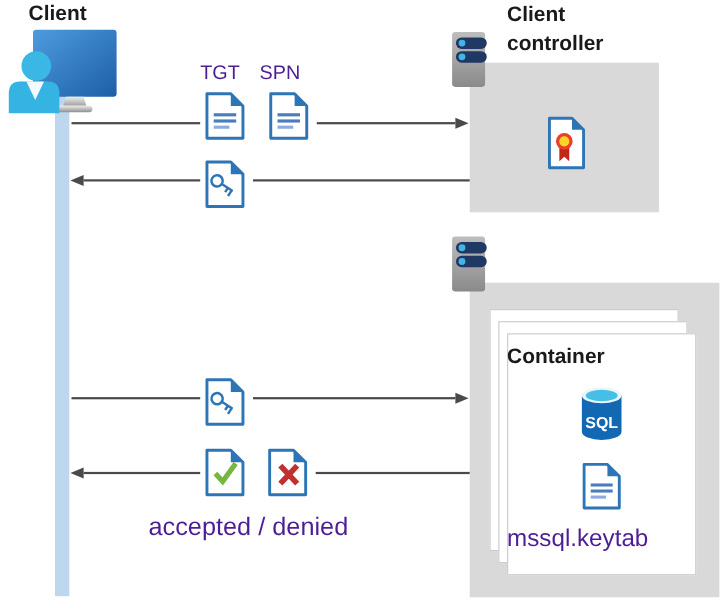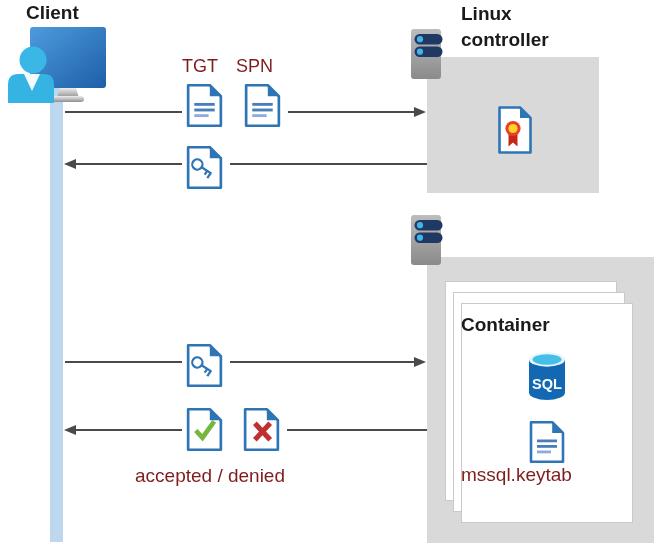--- a/index.html
+++ b/index.html
@@ -11,21 +11,21 @@
   .lifeline{position:absolute;background:#BDD7EE;z-index:1;}
   .card{position:absolute;background:#ffffff;border:1px solid #C9C9C9;z-index:2;box-sizing:border-box;}
   .line{position:absolute;background:#4A4A4A;height:2px;z-index:3;}
   .arrow-right{position:absolute;width:0;height:0;border-top:5px solid transparent;
     border-bottom:5px solid transparent;border-left:12px solid #4A4A4A;z-index:3;}
   .arrow-left{position:absolute;width:0;height:0;border-top:5px solid transparent;
     border-bottom:5px solid transparent;border-right:12px solid #4A4A4A;z-index:3;}
   .icon{position:absolute;z-index:4;}
   .lbl{position:absolute;z-index:5;color:#1A1A1A;}
   .lbl-bold{font-weight:bold;font-size:19px;}
-  .lbl-reg{font-weight:normal;font-size:18px;color:#7f1d1d;}
+  .lbl-reg{font-weight:normal;font-size:18px;color:#4c1d95;}
   .center{text-align:left;}
 </style>
 </head>
 <body>
 
 <div id="canvas">
 
   <svg width="0" height="0" style="position:absolute">
     <defs>
       <linearGradient id="g-monitor" x1="0" y1="0" x2="1" y2="1">
@@ -160,22 +160,22 @@
     <rect x="10" y="19.5" width="20" height="2.8" fill="#4A7EBB"></rect>
     <rect x="10" y="25" width="20" height="2.8" fill="#4A7EBB"></rect>
     <rect x="10" y="30.5" width="14" height="2.8" fill="#8FAADC"></rect>
   </svg>
 
   <div class="lbl lbl-bold center" style="left:26px;top:2px;width:80px">Client</div>
 
   <div class="lbl lbl-reg center" style="left:182px;top:56px;width:45px">TGT</div>
   <div class="lbl lbl-reg center" style="left:236px;top:56px;width:45px">SPN</div>
 
-  <div class="lbl lbl-bold" style="left:461px;top:1px;width:130px;line-height:26px">Linux controller</div>
+  <div class="lbl lbl-bold" style="left:461px;top:1px;width:130px;line-height:26px">Client controller</div>
 
 
   <div class="lbl lbl-bold center" style="left:461px;top:314px;width:204px">Container</div>
 
-  <div class="lbl lbl-reg center" style="left:135px;top:465px;width:220px;font-size:19px">accepted / denied</div>
+  <div class="lbl lbl-reg center" style="left:135px;top:465px;width:220px;font-size:23px">accepted / denied</div>
 
-  <div class="lbl lbl-reg center" style="left:461px;top:464px;width:168px;font-size:19px">mssql.keytab</div>
+  <div class="lbl lbl-reg center" style="left:461px;top:476px;width:168px;font-size:22px">mssql.keytab</div>
 
 </div>
 
 </body></html>

